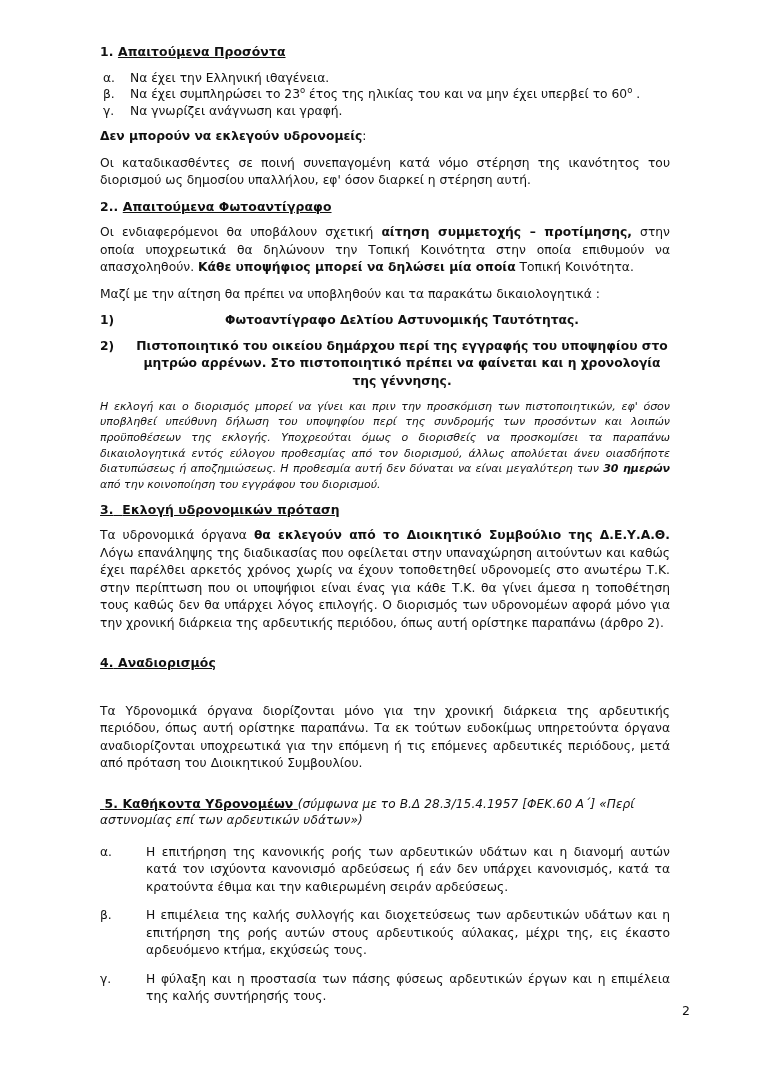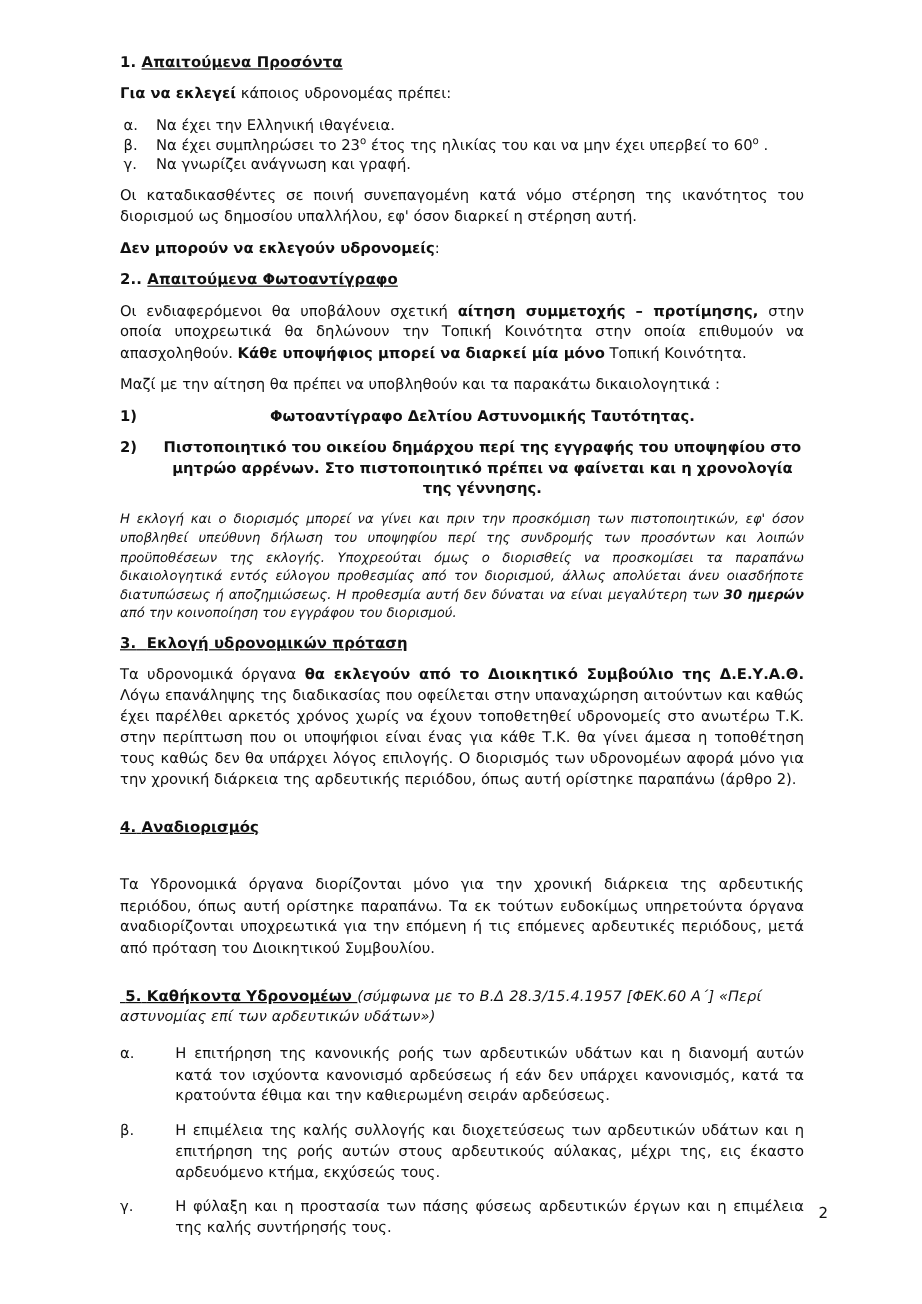--- a/index.html
+++ b/index.html
@@ -126,46 +126,44 @@
 </style>
 </head>
 <body>
 
 <div class="page">
   <div class="content">
 
     <div class="h-sec"><span>1.</span>
       <span class="u">Απαιτούμενα Προσόντα</span></div>
 
-    <p class="body lastline"><span class="b">Για να εκλεγεί</span>
-      <span>κάποιος υδρονομέας πρέπει:</span></p>
 
     <ul class="latin-list">
       <li>
         <span class="marker">α.</span>
         <span class="txt">Να έχει την Ελληνική ιθαγένεια.</span>
       </li>
       <li>
         <span class="marker">β.</span>
         <span class="txt"><span>Να έχει συμπληρώσει το 23</span><sup class="deg">ο</sup><span> έτος της ηλικίας του και να μην έχει υπερβεί το 60</span><sup class="deg">ο</sup><span> .</span></span>
       </li>
       <li>
         <span class="marker">γ.</span>
         <span class="txt">Να γνωρίζει ανάγνωση και γραφή.</span>
       </li>
     </ul>
 
+    <p class="body lastline"><span class="b">Δεν μπορούν να εκλεγούν υδρονομείς</span><span>:</span></p>
+
     <p class="body">Οι καταδικασθέντες σε ποινή συνεπαγομένη κατά νόμο στέρηση της ικανότητος του διορισμού ως δημοσίου υπαλλήλου, εφ' όσον διαρκεί η στέρηση αυτή.</p>
-
-    <p class="body lastline"><span class="b">Δεν μπορούν να εκλεγούν υδρονομείς</span><span>:</span></p>
 
     <div class="h-sec"><span>2..</span>
       <span class="u">Απαιτούμενα Φωτοαντίγραφο</span></div>
 
-    <p class="body"><span>Οι ενδιαφερόμενοι θα υποβάλουν σχετική </span><span class="b">αίτηση συμμετοχής – προτίμησης,</span><span> στην οποία υποχρεωτικά θα δηλώνουν την Τοπική Κοινότητα στην οποία επιθυμούν να απασχοληθούν. </span><span class="b">Κάθε υποψήφιος μπορεί να διαρκεί μία μόνο</span><span> Τοπική  Κοινότητα.</span></p>
+    <p class="body"><span>Οι ενδιαφερόμενοι θα υποβάλουν σχετική </span><span class="b">αίτηση συμμετοχής – προτίμησης,</span><span> στην οποία υποχρεωτικά θα δηλώνουν την Τοπική Κοινότητα στην οποία επιθυμούν να απασχοληθούν. </span><span class="b">Κάθε υποψήφιος μπορεί να δηλώσει μία οποία</span><span> Τοπική  Κοινότητα.</span></p>
 
     <p class="body lastline">Μαζί με την αίτηση θα πρέπει να υποβληθούν και τα παρακάτω δικαιολογητικά :</p>
 
     <ul class="num-list">
       <li>
         <span class="marker">1)</span>
         <span class="txt">Φωτοαντίγραφο Δελτίου Αστυνομικής Ταυτότητας.</span>
       </li>
       <li>
         <span class="marker">2)</span>

